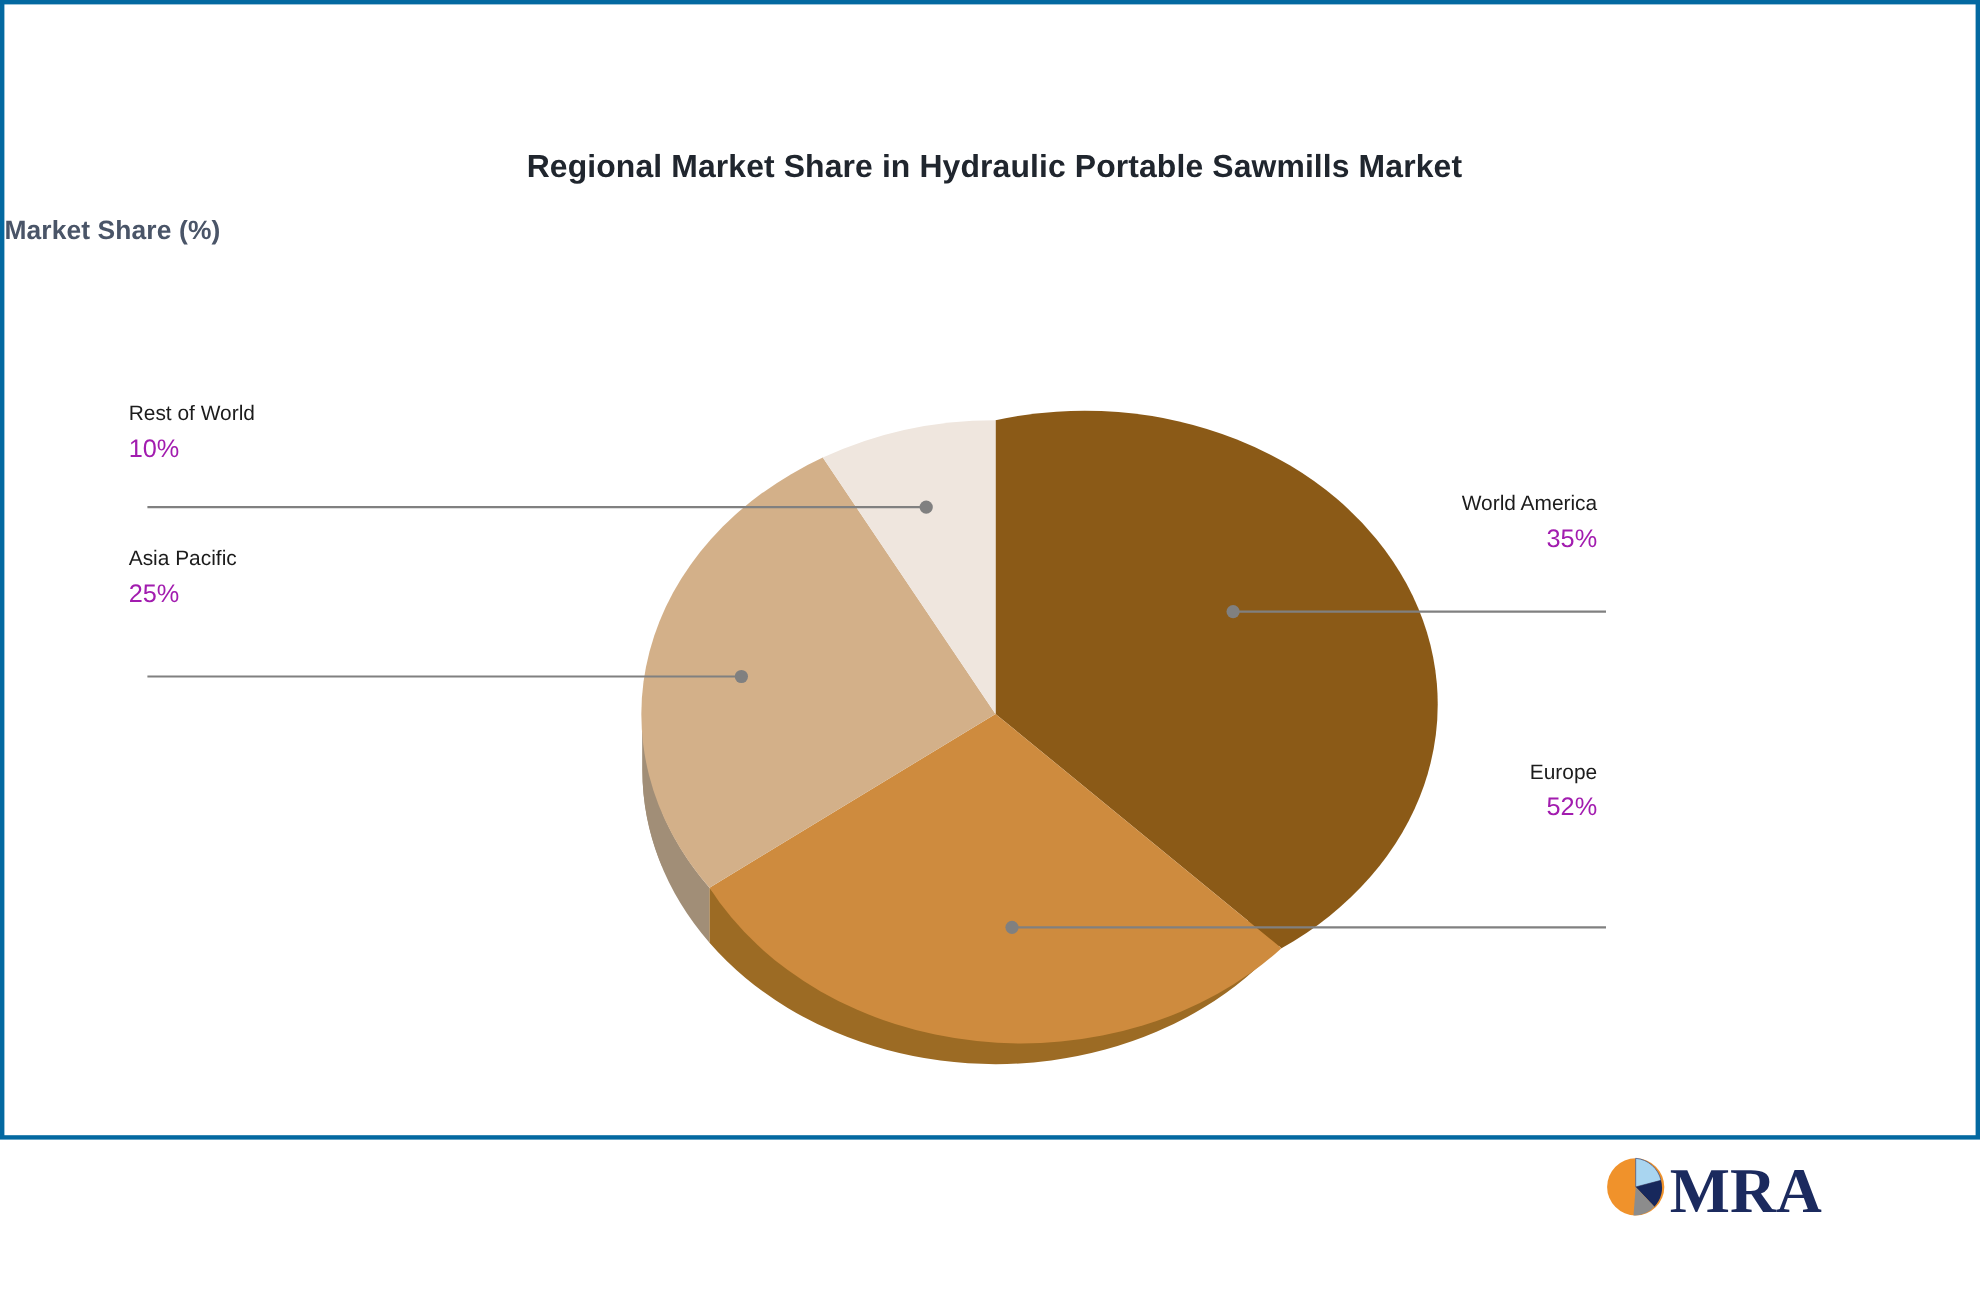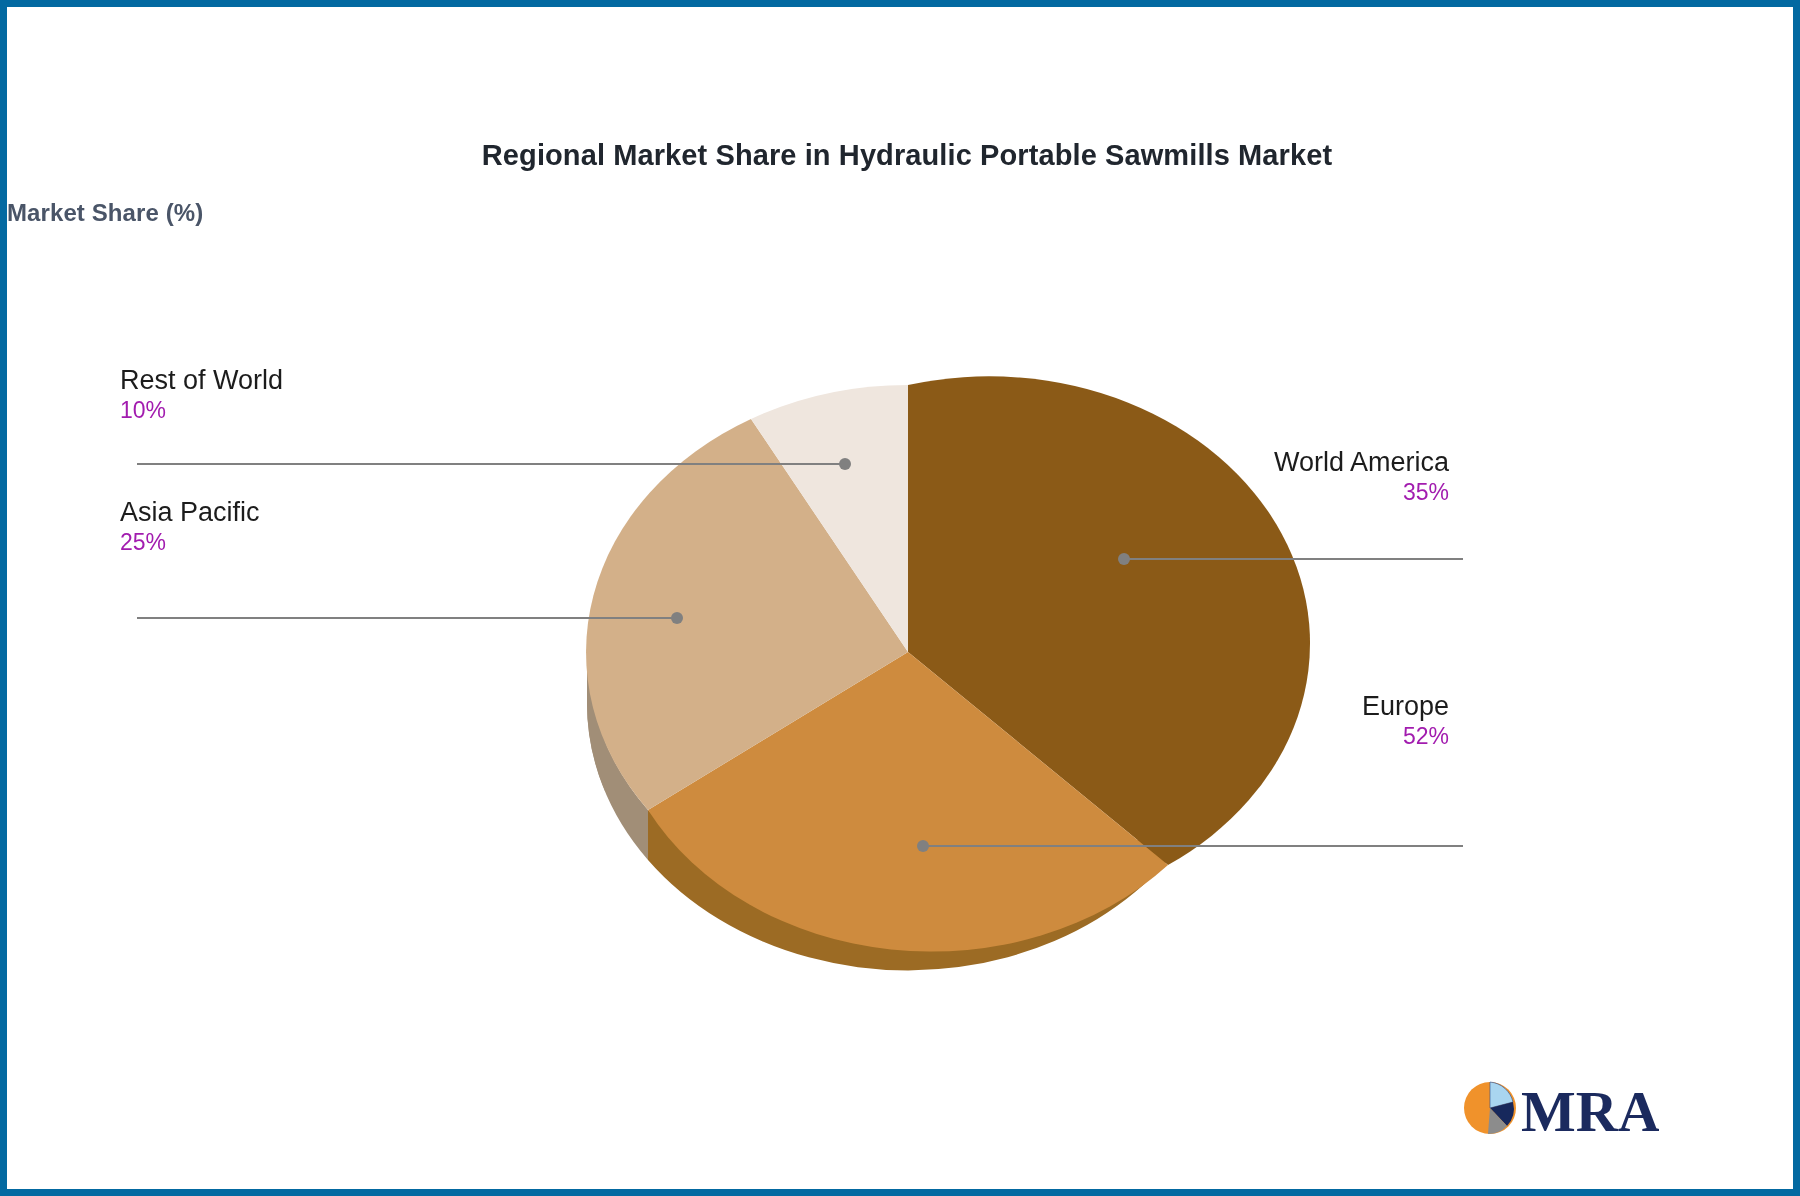--- a/index.html
+++ b/index.html
@@ -10,24 +10,24 @@
   body {
     width: 1800px;
     height: 1196px;
     overflow: hidden;
     font-family: "Liberation Sans", sans-serif;
     -webkit-font-smoothing: antialiased;
   }
   #chart-canvas {
     position: relative;
     width: 1800px;
-    height: 1196px;
+    height: 1036px;
     background: #ffffff;
     box-sizing: border-box;
-    border: 7px solid #0369a1;
+    border: 4px solid #0369a1;
     text-decoration: underline;
   }
 
   
   #chart-title {
     position: absolute;
     top: 132px;
     left: 0;
     width: 1800px;
     text-align: center;
@@ -56,42 +56,42 @@
     height: 1196px;
     overflow: visible;
   }
 
   
   .callout {
     position: absolute;
     white-space: nowrap;
   }
   .callout .cl-name {
-    font-size: 27px;
+    font-size: 19px;
     color: #1c1c1c;
     line-height: 30px;
   }
   .callout .cl-value {
     font-size: 23px;
     color: #a21caf;
     line-height: 30px;
   }
   .callout.left { text-align: left; }
   .callout.right { text-align: right; }
 
   #callout-rest-of-world { left: 113px; top: 358px; }
   #callout-asia-pacific  { left: 113px; top: 490px; }
   #callout-north-america { right: 344px; top: 440px; }
   #callout-europe        { right: 344px; top: 684px; }
 
   
   #brand-logo {
     position: absolute;
     left: 1452px;
-    top: 1061px;
+    top: 1035px;
     width: 200px;
     height: 80px;
     display: flex;
     align-items: center;
   }
   #brand-logo svg { display: block; }
 </style>
 </head>
 <body>
 

